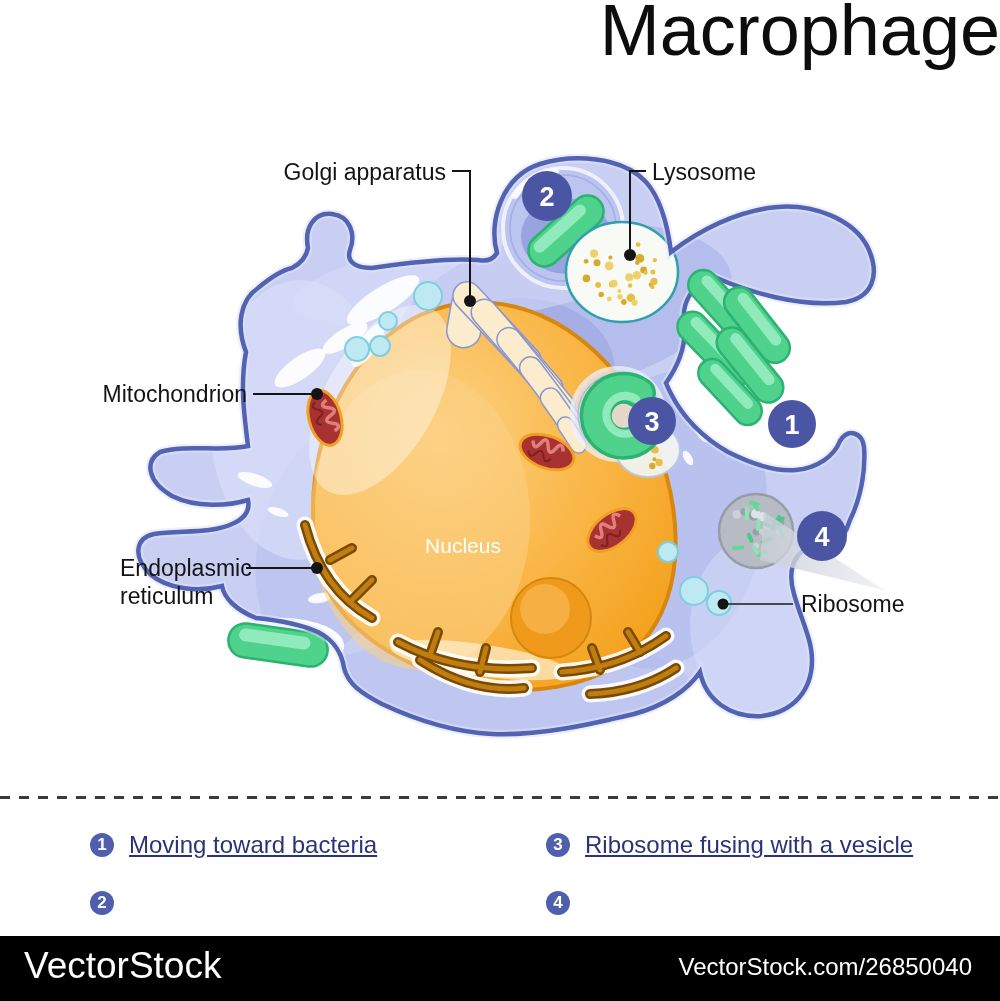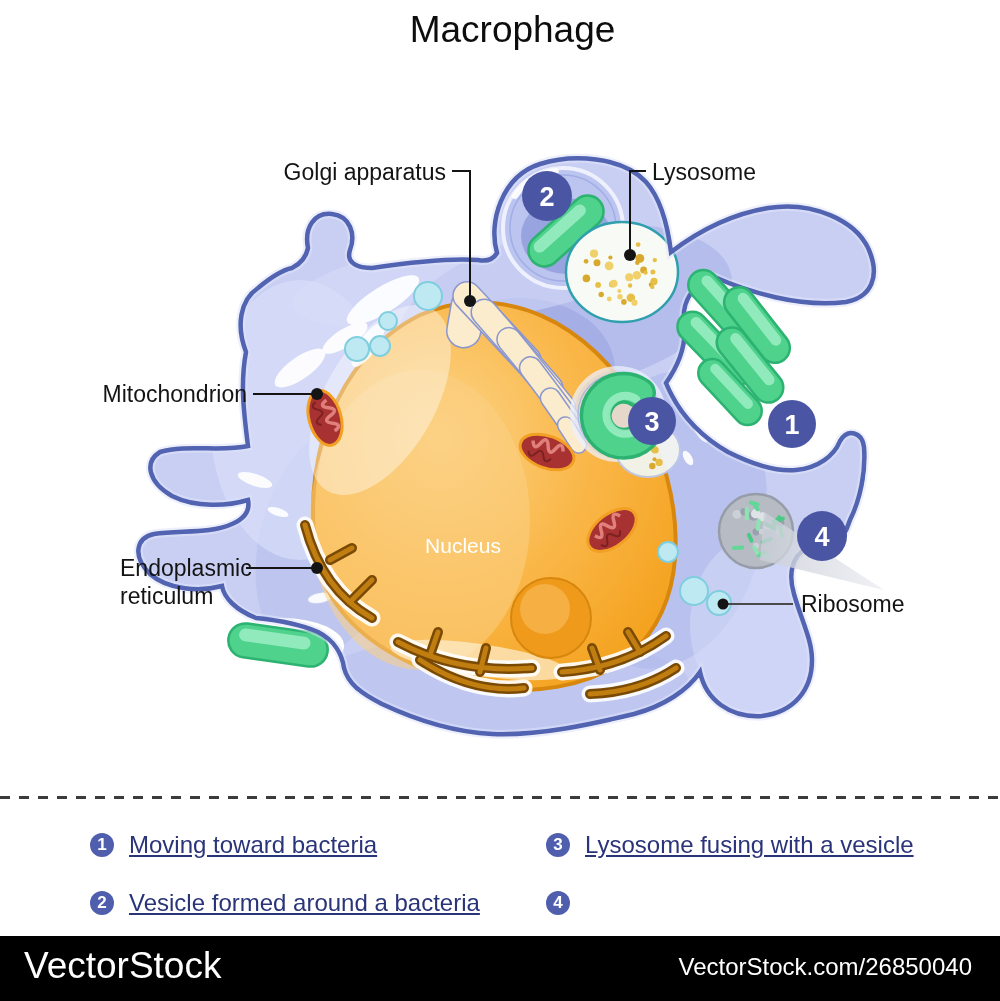--- a/index.html
+++ b/index.html
@@ -1,19 +1,19 @@
 <!DOCTYPE html>
 <html style="--cell-fill: #c9cff3; --cell-outline: #5163b1; --nucleus-main: #f7a827; --nucleus-light: #fcd084; --nucleus-outline: #d8870e; --er-gold: #c07d10; --golgi-cream: #faeccd; --mito-red: #a83232; --mito-rim: #f2a024; --bacteria-green: #4ed28c; --bacteria-edge: #2db371; --vesicle-cyan: #bfe9f2; --vesicle-cyan-edge: #7fcede; --lysosome-edge: #2f9fae; --lysosome-dot: #e7bf47; --debris-gray: #b7bcc4; --badge-blue: #4a55a3; --legend-badge: #4f5fae; --legend-text: #2a3478; --label-text: #141414; --watermark-bg: #000000; --watermark-text: #ffffff;"><head>
 <meta charset="utf-8">
 <style>
   html,body{margin:0;padding:0;background:#fff;}
   #stage{position:relative;width:1000px;height:1001px;background:#fff;overflow:hidden;
          font-family:"Liberation Sans", sans-serif;}
-  .title{position:absolute;top:0;left:0;right:0;text-align:center;
-         font-size:37px;color:#0d0d0d;letter-spacing:0px;font-weight:400;line-height:60px;margin-left:25px;}
+  .title{position:absolute;top:0;left:0;right:0;text-align:right;
+         font-size:72px;color:#0d0d0d;letter-spacing:0px;font-weight:400;line-height:60px;margin-left:25px;}
   svg text{font-family:"Liberation Sans", sans-serif;}
   .organelle-label{font-size:23px;fill:var(--label-text,#141414);}
   .nucleus-label{font-size:21px;fill:#ffffff;}
   .badge-circle{fill:var(--badge-blue,#4a55a3);}
   .badge-num{font-size:27px;font-weight:600;fill:#ffffff;text-anchor:middle;}
   .cell-body{fill:var(--cell-fill,#c9cff3);}
   .cell-edge{fill:none;stroke:var(--cell-outline,#5163b1);stroke-width:4.5;}
   .cell-rim{fill:none;stroke:#dfe4fa;stroke-width:9;opacity:.55;}
   .bact{fill:var(--bacteria-green,#4ed28c);stroke:var(--bacteria-edge,#2db371);stroke-width:2.5;}
   .mito-body{fill:var(--mito-red,#a83232);stroke:var(--mito-rim,#f2a024);stroke-width:3;}
@@ -429,25 +429,24 @@
 
   <div class="divider"></div>
 
   <div>
     <div class="legend-item" style="left:90px;top:831px;">
       <div class="lbadge">1</div>
       <div class="ltext">Moving toward bacteria</div>
     </div>
     <div class="legend-item" style="left:90px;top:889px;">
       <div class="lbadge">2</div>
-      <div class="ltext">Vesicle formed around a bacteria</div>
     </div>
     <div class="legend-item" style="left:546px;top:831px;">
       <div class="lbadge">3</div>
-      <div class="ltext">Lysosome fusing with a vesicle</div>
+      <div class="ltext">Ribosome fusing with a vesicle</div>
     </div>
     <div class="legend-item" style="left:546px;top:889px;">
       <div class="lbadge">4</div>
     </div>
   </div>
 
   <div class="bottombar">
     <div class="brand">VectorStock</div>
     <div class="brandurl">VectorStock.com/26850040</div>
   </div>

